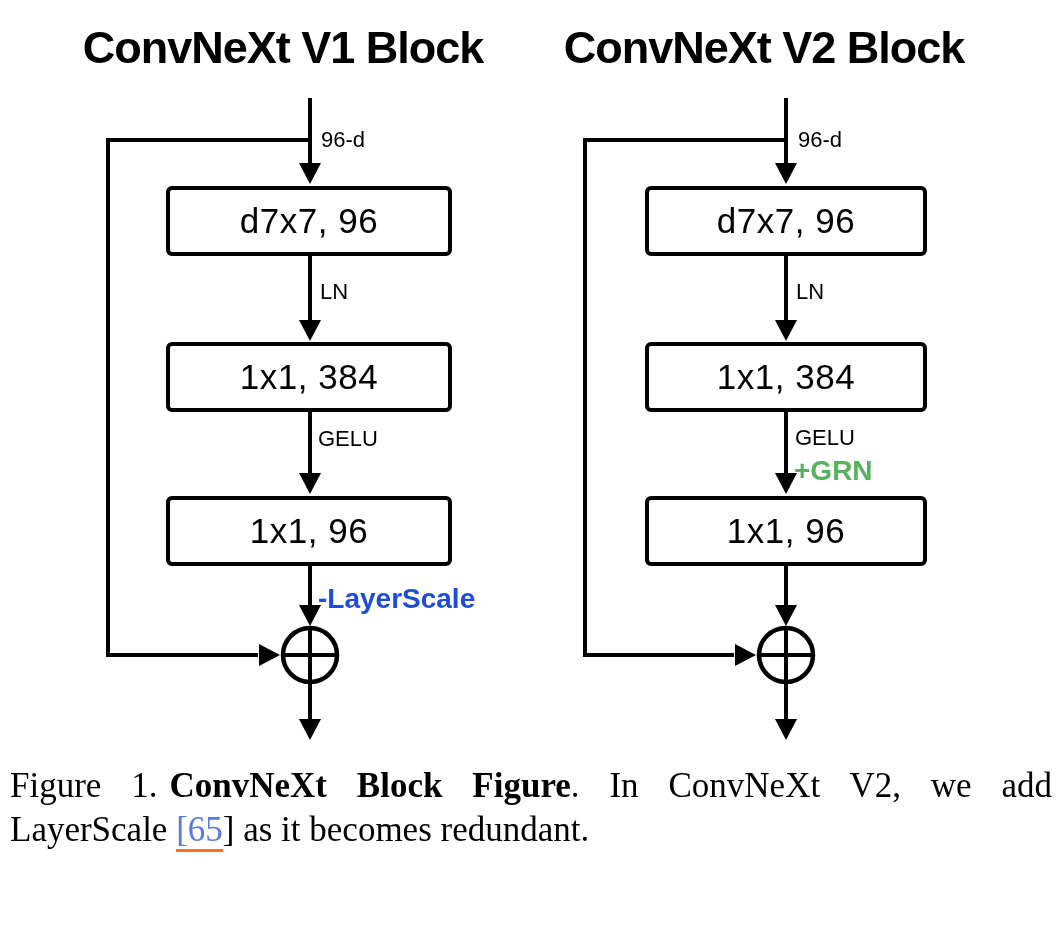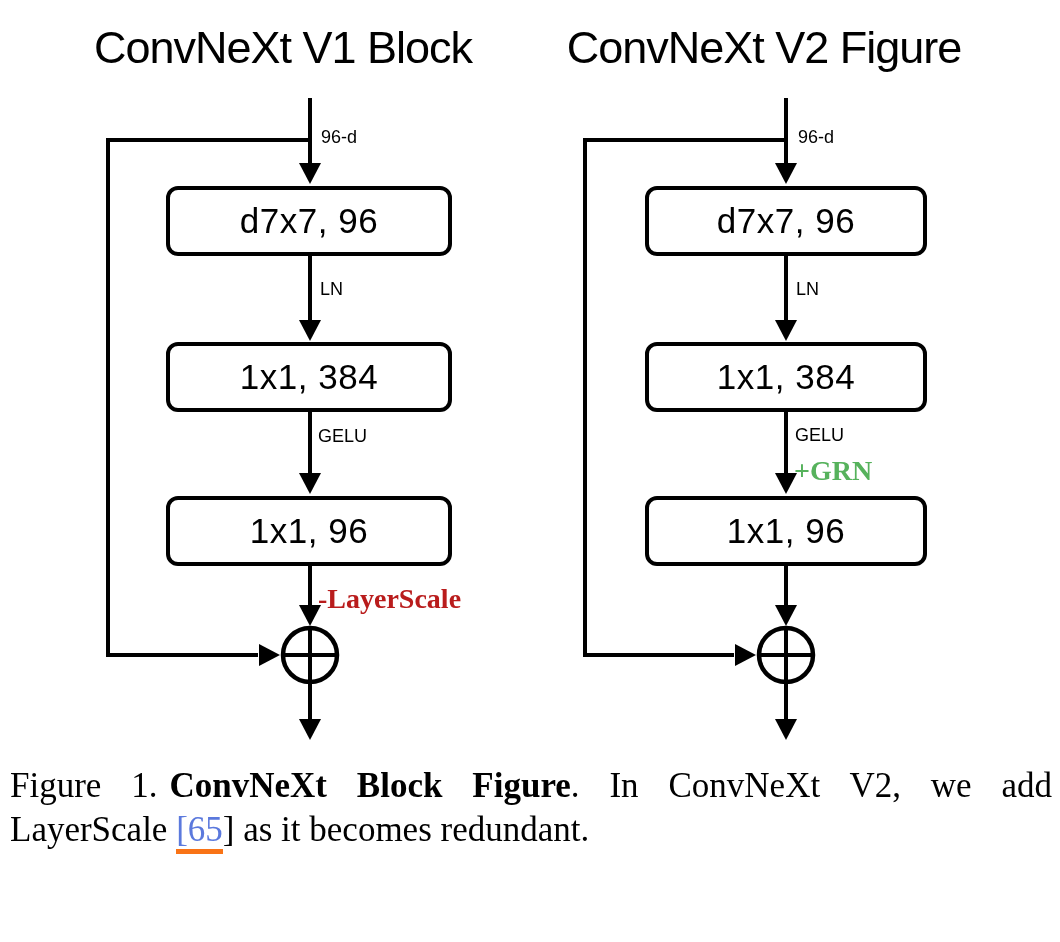--- a/index.html
+++ b/index.html
@@ -16,71 +16,70 @@
     position: absolute;
     left: 0; top: 0;
     width: 1060px; height: 942px;
   }
   .wires line, .wires path { stroke: #000; stroke-width: 4; fill: none; }
   .wires circle { stroke: #000; stroke-width: 4.5; fill: #fff; }
   .wires polygon { fill: #000; stroke: none; }
   .title {
     position: absolute;
     font-size: 45px;
-    font-weight: 400;
+    font-weight: 700;
     letter-spacing: -1px;
     text-align: center;
     white-space: nowrap;
   }
   .box {
     position: absolute;
     box-sizing: border-box;
     border: 4px solid #000;
-    border-radius: 12px;
+    border-radius: 6px;
     background: #fff;
     display: flex;
     align-items: center;
     justify-content: center;
     font-size: 35px;
     letter-spacing: 0.5px;
   }
   .edge-label {
     position: absolute;
-    font-size: 18px;
+    font-size: 22px;
     line-height: 1.1;
     white-space: nowrap;
   }
   .annot {
     position: absolute;
     font-size: 28px;
     font-weight: 700;
     line-height: 1.05;
     white-space: nowrap;
-    font-family: Liberation Serif, serif;
   }
   .annot-removed { color: #e8392b; }
   .annot-added  { color: #56b25c; }
   .caption {
     position: absolute;
     left: 10px;
     top: 764px;
     width: 1042px;
     font-family: "Liberation Serif", serif;
     font-size: 35px;
     line-height: 44px;
     color: #000;
   }
   .cap-line { width: 100%; }
   .cap-line.justify { text-align: justify; text-align-last: justify; }
   .figno { margin-right: 12px; }
   .bold { font-weight: 700; }
   .cite-link {
     color: #5b79dd;
     text-decoration: none;
-    border-bottom: 5px solid #f97316;
+    border-bottom: 3px solid #f97316;
     cursor: pointer;
   }
 </style>
 </head>
 <body>
 
 <div class="page">
 
   <svg class="wires" viewBox="0 0 1060 942">
 
@@ -119,35 +118,35 @@
         <circle cx="786" cy="655" r="27"></circle>
         <line x1="759" y1="655" x2="813" y2="655"></line>
         <line x1="786" y1="628" x2="786" y2="682"></line>
       </g>
       <line x1="786" y1="682" x2="786" y2="722"></line>
       <polygon points="786,740 775,719 797,719"></polygon>
     </g>
   </svg>
 
   <div class="title" style="left:63px;  top:22px; width:440px;">ConvNeXt V1 Block</div>
-  <div class="title" style="left:544px; top:22px; width:440px;">ConvNeXt V2 Figure</div>
+  <div class="title" style="left:544px; top:22px; width:440px;">ConvNeXt V2 Block</div>
 
   <div class="edge-label" style="left:321px; top:128px;">96-d</div>
   <div class="box" style="left:166px; top:186px; width:286px; height:70px;">
     <span>d7x7, 96</span>
   </div>
   <div class="edge-label" style="left:320px; top:280px;">LN</div>
   <div class="box" style="left:166px; top:342px; width:286px; height:70px;">
     <span>1x1, 384</span>
   </div>
   <div class="edge-label" style="left:318px; top:427px;">GELU</div>
   <div class="box" style="left:166px; top:496px; width:286px; height:70px;">
     <span>1x1, 96</span>
   </div>
-  <div class="annot annot-removed" style="left: 318px; top: 584px; color: #b91c1c;">-LayerScale</div>
+  <div class="annot annot-removed" style="left: 318px; top: 584px; color: #1d4ed8;">-LayerScale</div>
 
   <div class="edge-label" style="left:798px; top:128px;">96-d</div>
   <div class="box" style="left:645px; top:186px; width:282px; height:70px;">
     <span>d7x7, 96</span>
   </div>
   <div class="edge-label" style="left:796px; top:280px;">LN</div>
   <div class="box" style="left:645px; top:342px; width:282px; height:70px;">
     <span>1x1, 384</span>
   </div>
   <div class="edge-label" style="left:795px; top:426px;">GELU</div>

